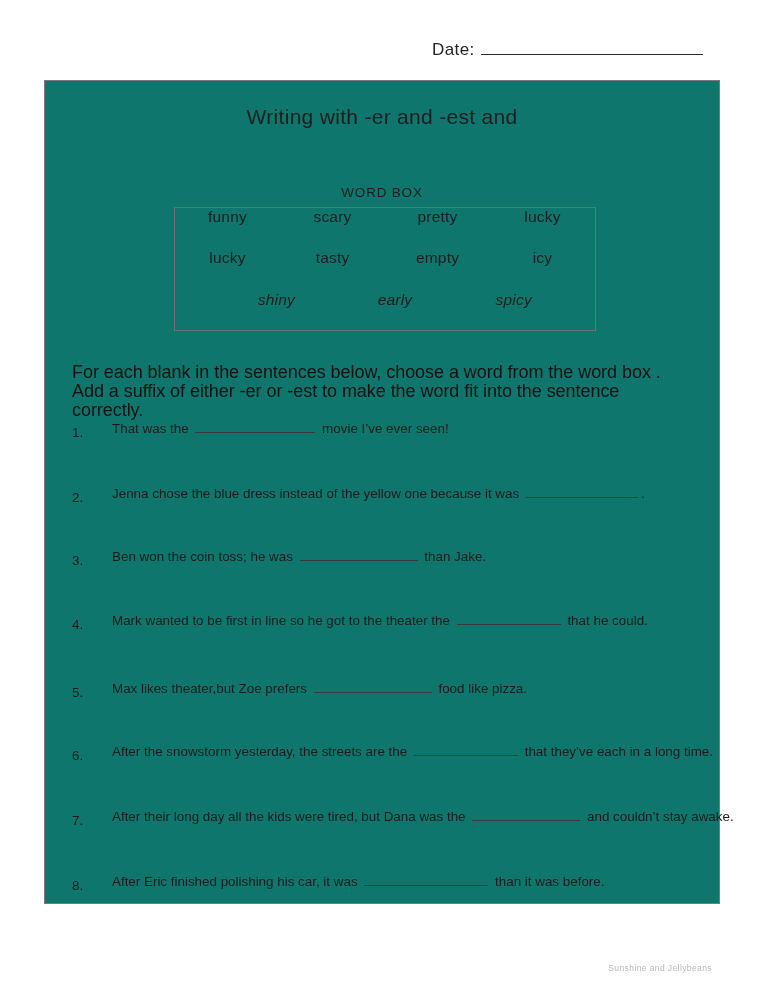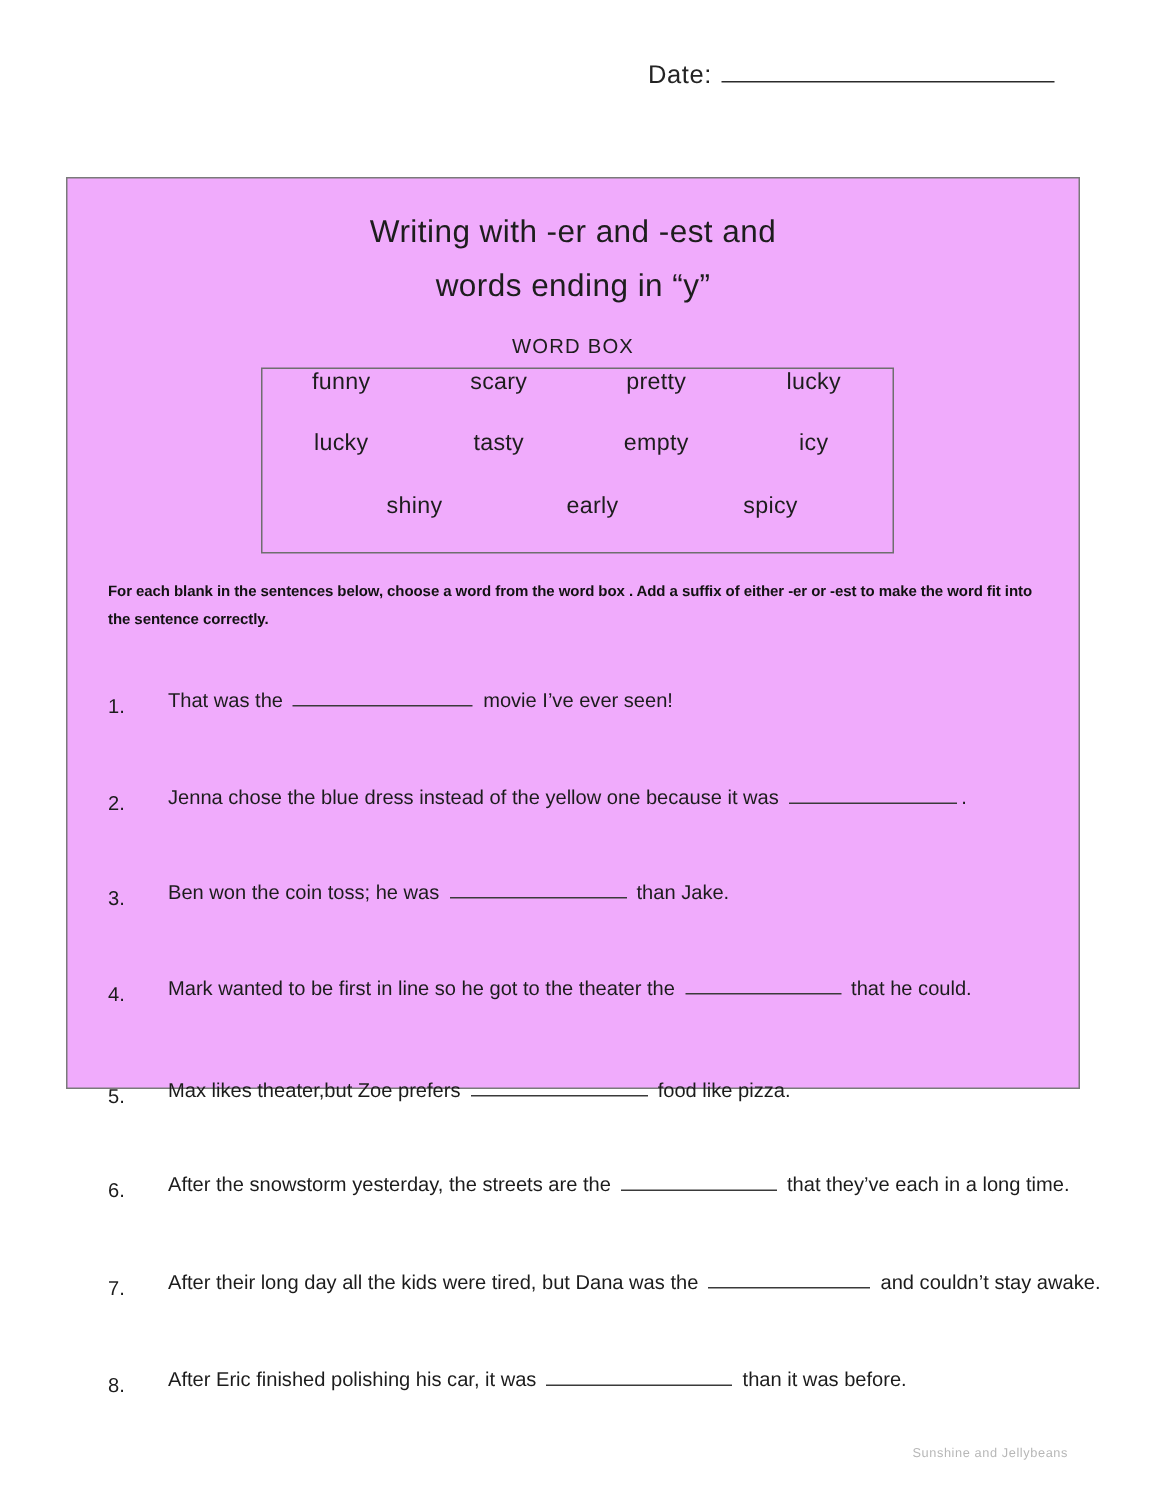--- a/index.html
+++ b/index.html
@@ -45,25 +45,24 @@
   #name-group .field-line { width: 272px; }
   #date-group { left: 432px; top: 0; justify-content: center; }
   #date-group .field-line { width: 222px; }
 
   
   #page-frame {
     position: absolute;
     left: 44px;
     top: 80px;
     width: 676px;
-    height: 608px;
+    height: 824px;
     border: 1.4px solid #7a7a7a;
     box-sizing: border-box;
-    background: #f0abfc;
-    margin-top: 38px;
+    background: #0f766e;
   }
 
   
   #title-block {
     position: absolute;
     left: 0;
     top: 18px;
     width: 100%;
     text-align: center;
   }
@@ -102,30 +101,31 @@
   }
   .word-row .word {
     flex: 1;
     text-align: center;
     font-size: 15.5px;
     letter-spacing: 0.2px;
     color: #1d1d1d;
   }
   #word-row-3 {
     padding: 0 22px 0 42px;
+    font-style: italic;
   }
 
   
   #instructions {
     position: absolute;
     left: 27px;
-    top: 266px;
+    top: 282px;
     width: 620px;
-    font-size: 10px;
-    font-weight: bold;
+    font-size: 18px;
+    font-weight: normal;
     line-height: 19px;
     color: #121212;
     letter-spacing: -0.05px;
   }
 
   
   #questions {
     position: absolute;
     left: 22px;
     top: 338px;
@@ -175,21 +175,20 @@
   <div class="field-group" id="date-group">
     <span class="field-label">Date:</span>
     <span class="field-line"></span>
   </div>
 </div>
 
 <div id="page-frame">
 
   <div id="title-block">
     <div class="title-line">Writing with -er and -est and</div>
-    <div class="title-line">words ending in “y”</div>
   </div>
 
   <div id="word-box-caption">WORD BOX</div>
 
   <div id="word-box">
     <div class="word-row" id="word-row-1">
       <span class="word">funny</span>
       <span class="word">scary</span>
       <span class="word">pretty</span>
       <span class="word">lucky</span>

